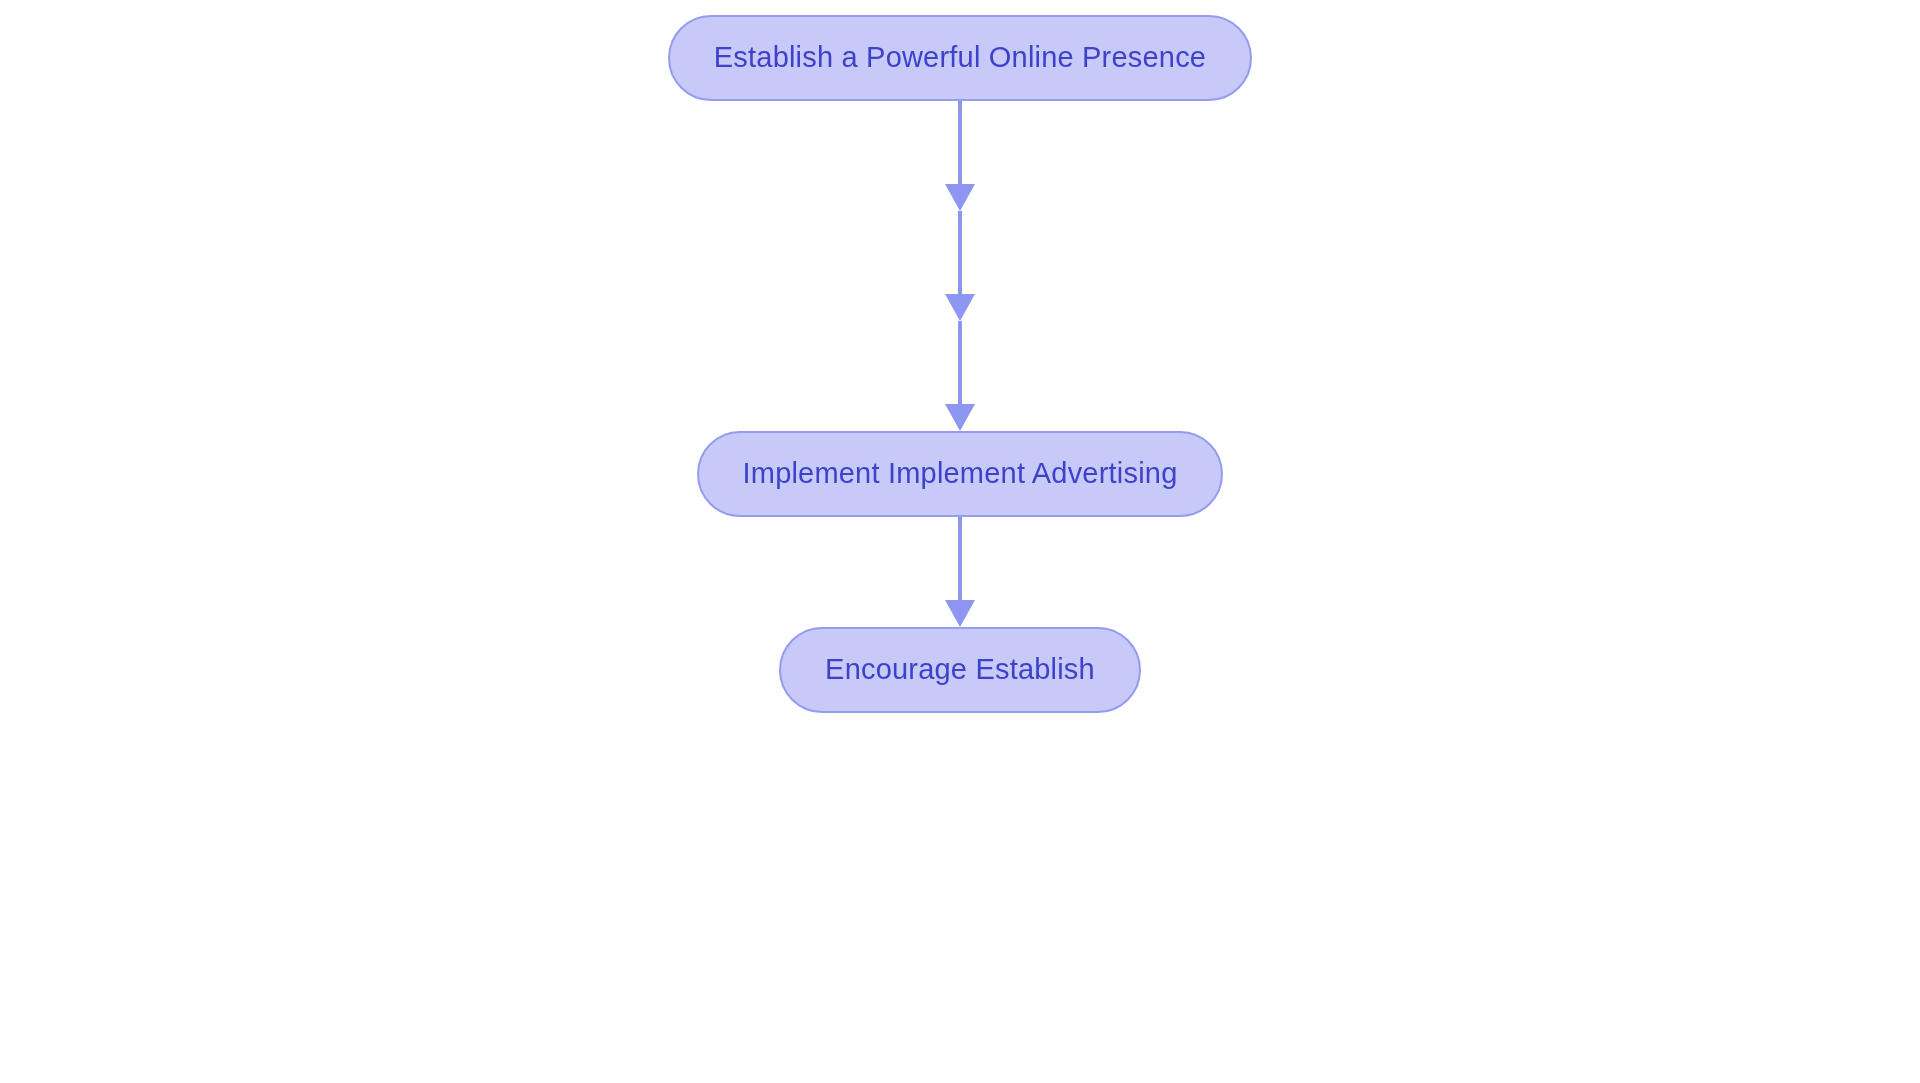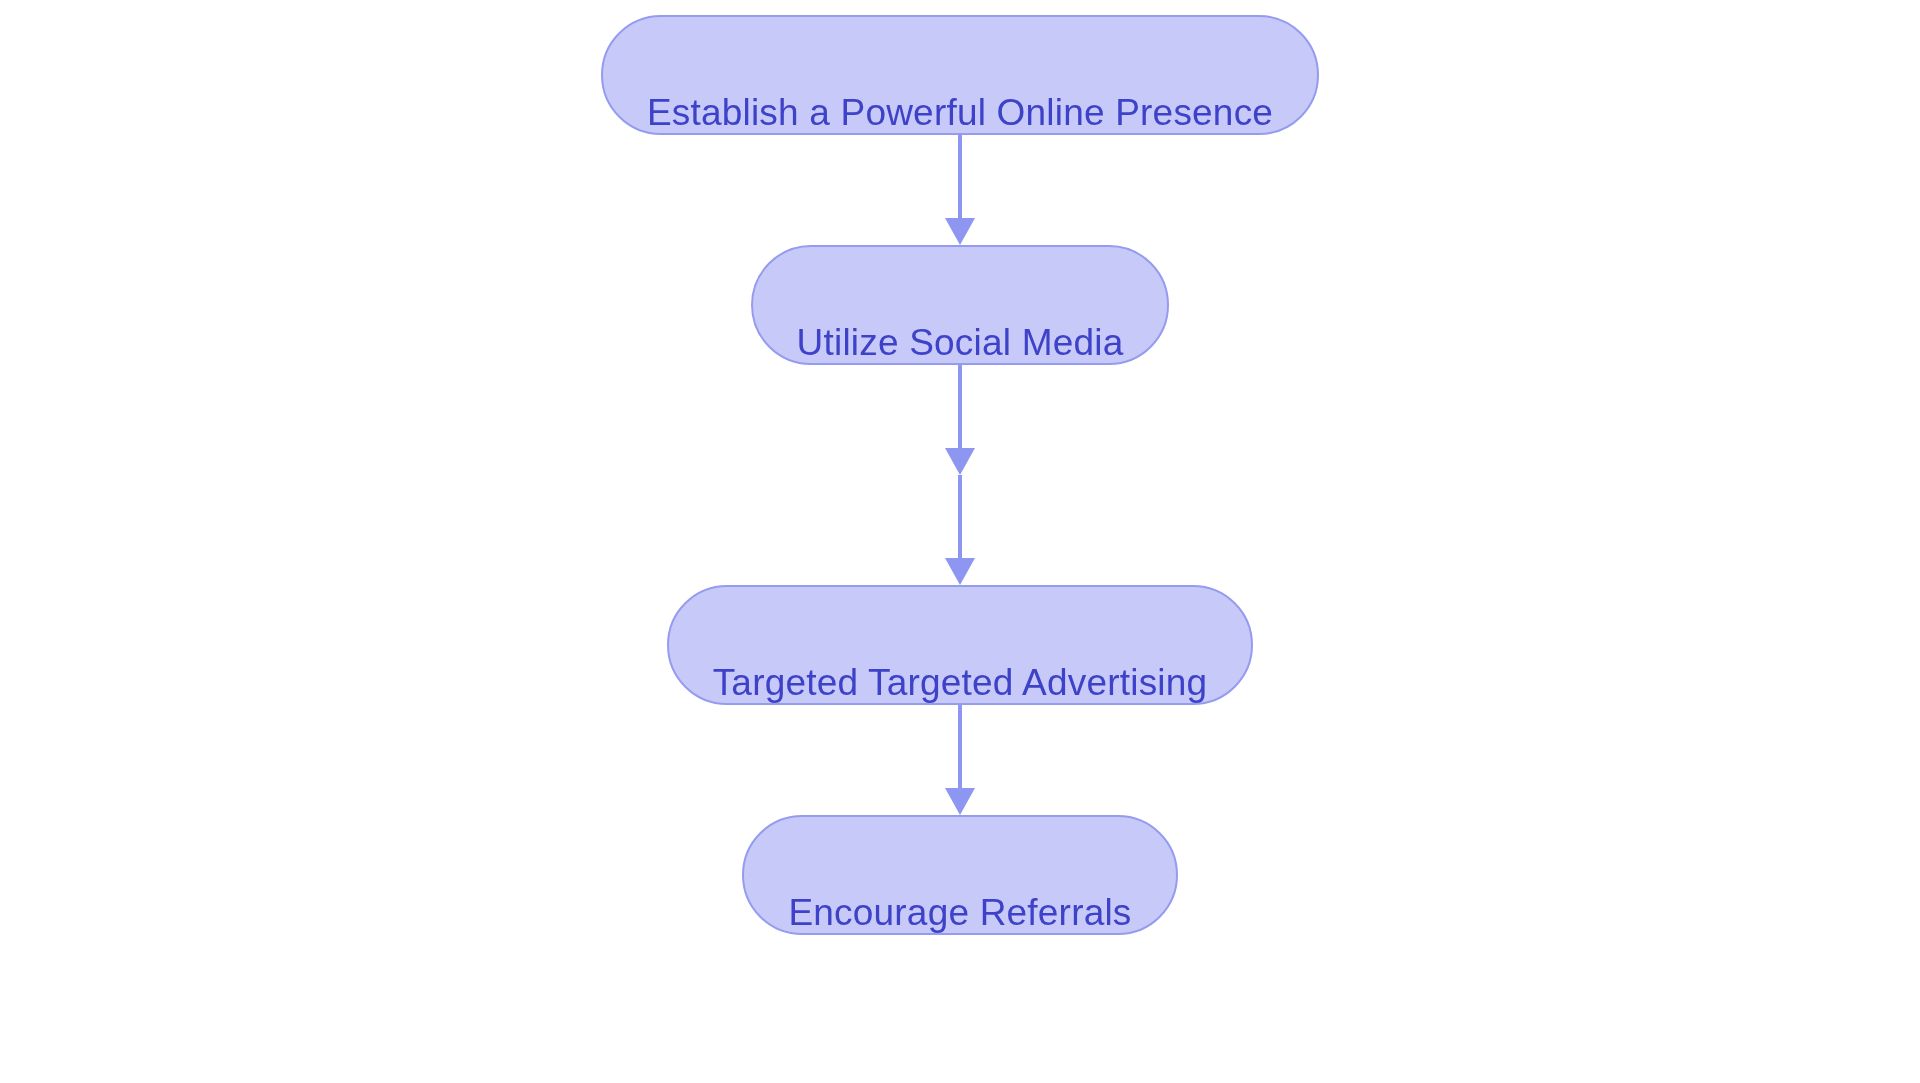--- a/index.html
+++ b/index.html
@@ -19,31 +19,31 @@
     height: 1083px;
   }
   .flow {
     display: flex;
     flex-direction: column;
     align-items: center;
     padding-top: 15px;
   }
   .node {
     box-sizing: border-box;
-    height: 120px;
+    height: 86px;
     border-radius: 61px;
     background: var(--node-fill);
     border: 2px solid var(--node-border);
     color: var(--node-text);
     display: flex;
-    align-items: flex-end;
+    align-items: center;
     justify-content: center;
     padding: 0 44px;
     white-space: nowrap;
-    font-size: 37px;
+    font-size: 29px;
     letter-spacing: 0.2px;
   }
   .node .label {
     display: inline-block;
     line-height: 1;
     padding-bottom: 2px;
   }
   .connector {
     height: 110px;
     display: flex;
@@ -68,35 +68,32 @@
 
 <div class="canvas">
   <div class="flow" id="flow">
       <div class="node">
         <span class="label">Establish a Powerful Online Presence</span>
       </div>
       <div class="connector">
         <div class="shaft"></div>
         <div class="head"></div>
       </div>
-      <div class="node">
-        <span class="label">Utilize Social Media</span>
-      </div>
       <div class="connector">
         <div class="shaft"></div>
         <div class="head"></div>
       </div>
       <div class="connector">
         <div class="shaft"></div>
         <div class="head"></div>
       </div>
       <div class="node">
-        <span class="label">Targeted Targeted Advertising</span>
+        <span class="label">Implement Implement Advertising</span>
       </div>
       <div class="connector">
         <div class="shaft"></div>
         <div class="head"></div>
       </div>
       <div class="node">
-        <span class="label">Encourage Referrals</span>
+        <span class="label">Encourage Establish</span>
       </div>
     </div>
 </div>
 
 </body></html>

